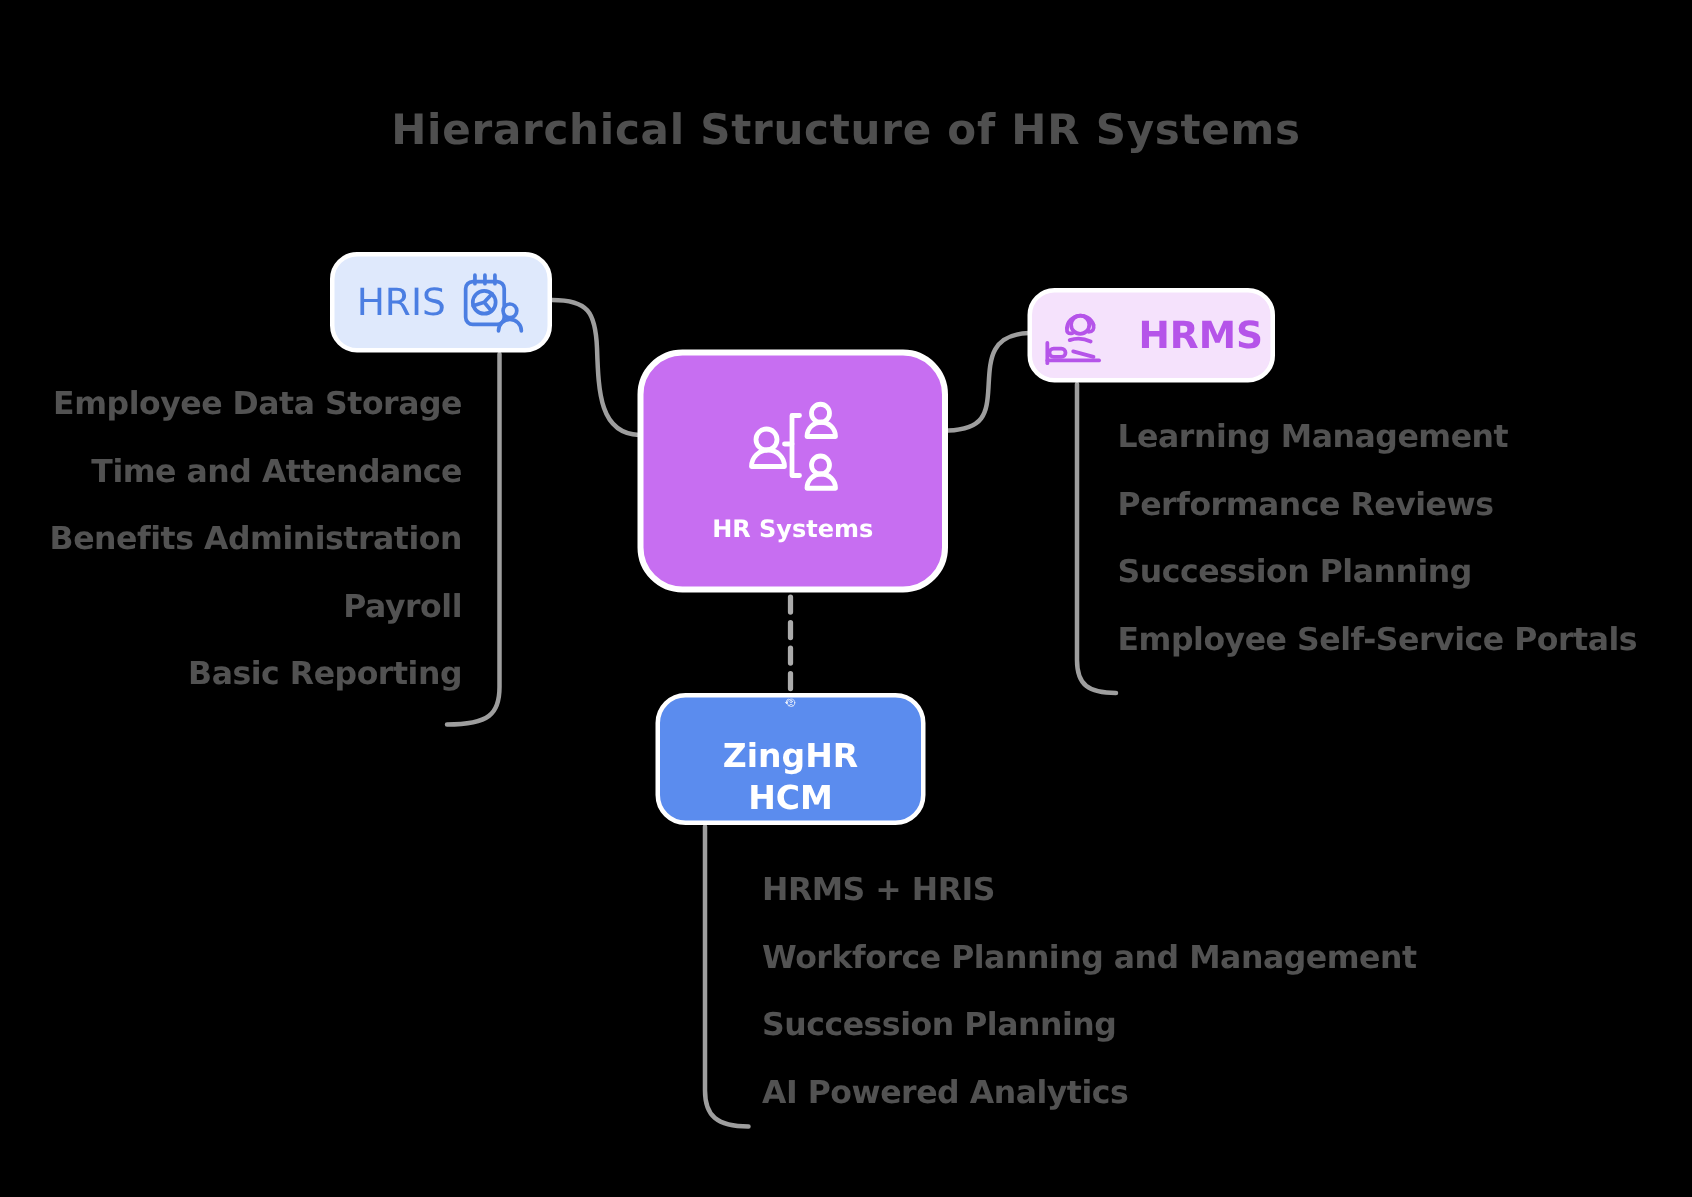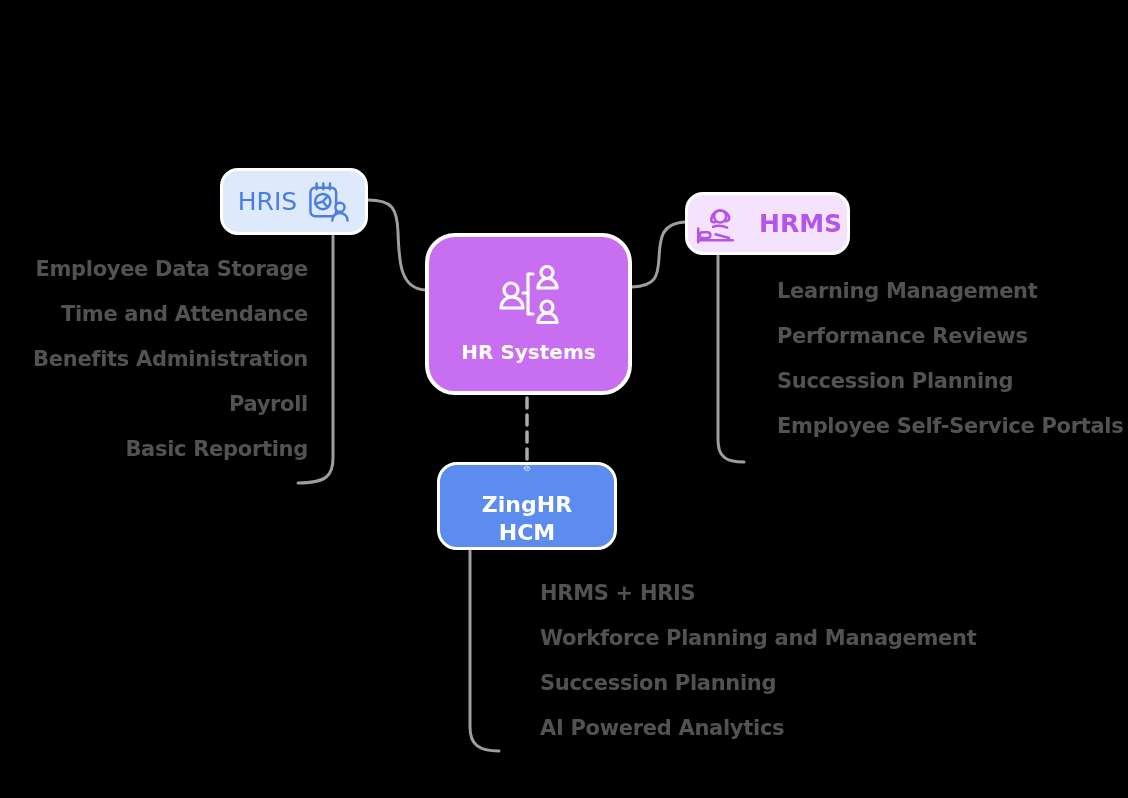--- a/index.html
+++ b/index.html
@@ -27,46 +27,47 @@
   .node-hris .node-label{color:var(--hris-accent,#4b7ee2);font-size:25px;font-weight:normal;}
   .node-hrms{
     left:685px;top:192px;width:165px;height:63px;border-radius:18px;
     background:var(--hrms-bg,#f5e2fc);gap:22px;
   }
   .node-hrms .node-label{color:var(--hrms-accent,#b554e9);font-size:25px;font-weight:bold;}
   .node-center{
     left:425px;top:233px;width:207px;height:162px;border-radius:30px;border-width:4px;
     background:var(--hr-systems-bg,#c76ef1);flex-direction:column;gap:14px;
   }
-  .node-center .node-label{color:var(--hr-systems-text,#fff);font-size:20px;font-weight:bold;}
+  .node-center .node-label{color:var(--hr-systems-text,#fff);font-size:16px;font-weight:bold;}
   .node-zinghr{
     left:437px;top:462px;width:180px;height:88px;border-radius:20px;
     background:var(--zinghr-bg,#5b8cee);gap:12px;flex-direction:column;
   }
   .node-zinghr .node-label{
     color:var(--zinghr-text,#fff);font-size:22px;font-weight:bold;
     line-height:28px;text-align:center;margin-top:7px;
   }
   .icon{display:block;}
   .list{position:absolute;margin:0;padding:0;list-style:none;}
   .list li{
     height:45px;display:flex;align-items:center;
     font-size:21px;font-weight:bold;letter-spacing:-.3px;
-    color:var(--list-text,#525252);white-space:nowrap;padding-left:32px;
+    color:var(--list-text,#525252);white-space:nowrap;
   }
   .list-left{left:0;top:246px;width:308px;}
   .list-left li{justify-content:flex-end;}
   .list-right{left:745px;top:268px;}
   .list-bottom{left:508px;top:570px;}
 </style>
 </head>
 <body>
 
 <div class="canvas">
 
+  <div class="title">Hierarchical Structure of HR Systems</div>
 
   <svg class="connectors" width="1128" height="798" viewBox="0 0 1128 798">
     <path class="conn" d="M368,200 C392,200 397,208 398,232 C399,262 400,289 426,290"></path>
     <path class="conn" d="M632,287 C656,286 658,276 659,258 C660,240 660,223 686,222"></path>
     <path class="conn dashed" d="M527,398 L527,460"></path>
     <path class="conn" d="M333,236 L333,458 C333,476 326,483 298,483"></path>
     <path class="conn" d="M718,256 L718,440 C718,457 726,462 744,462"></path>
     <path class="conn" d="M470,551 L470,727 C470,744 478,751 499,751"></path>
   </svg>
 

